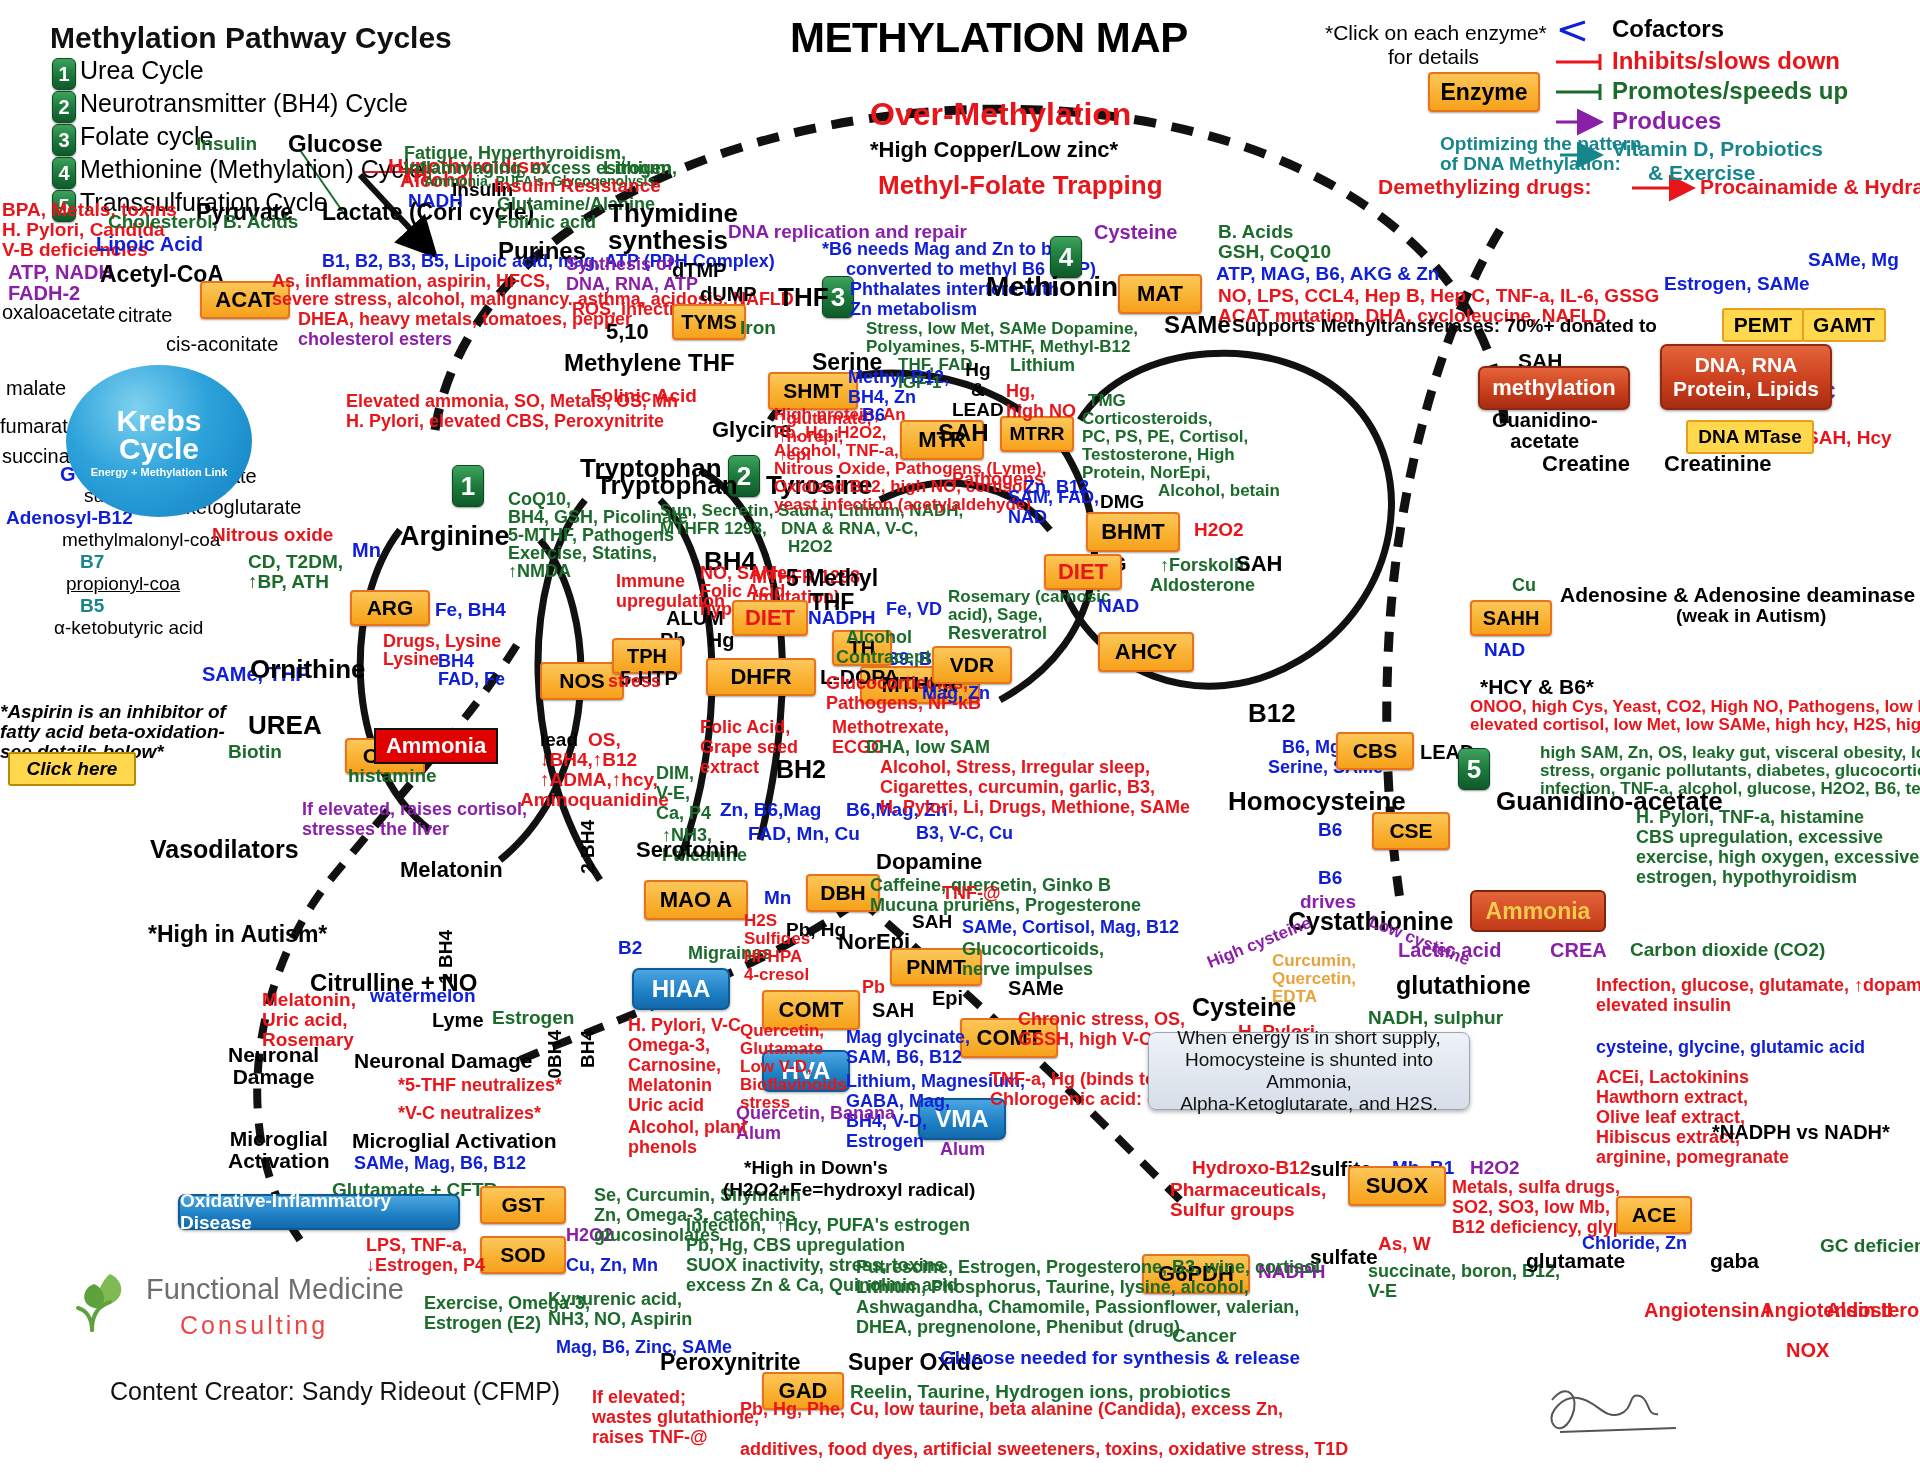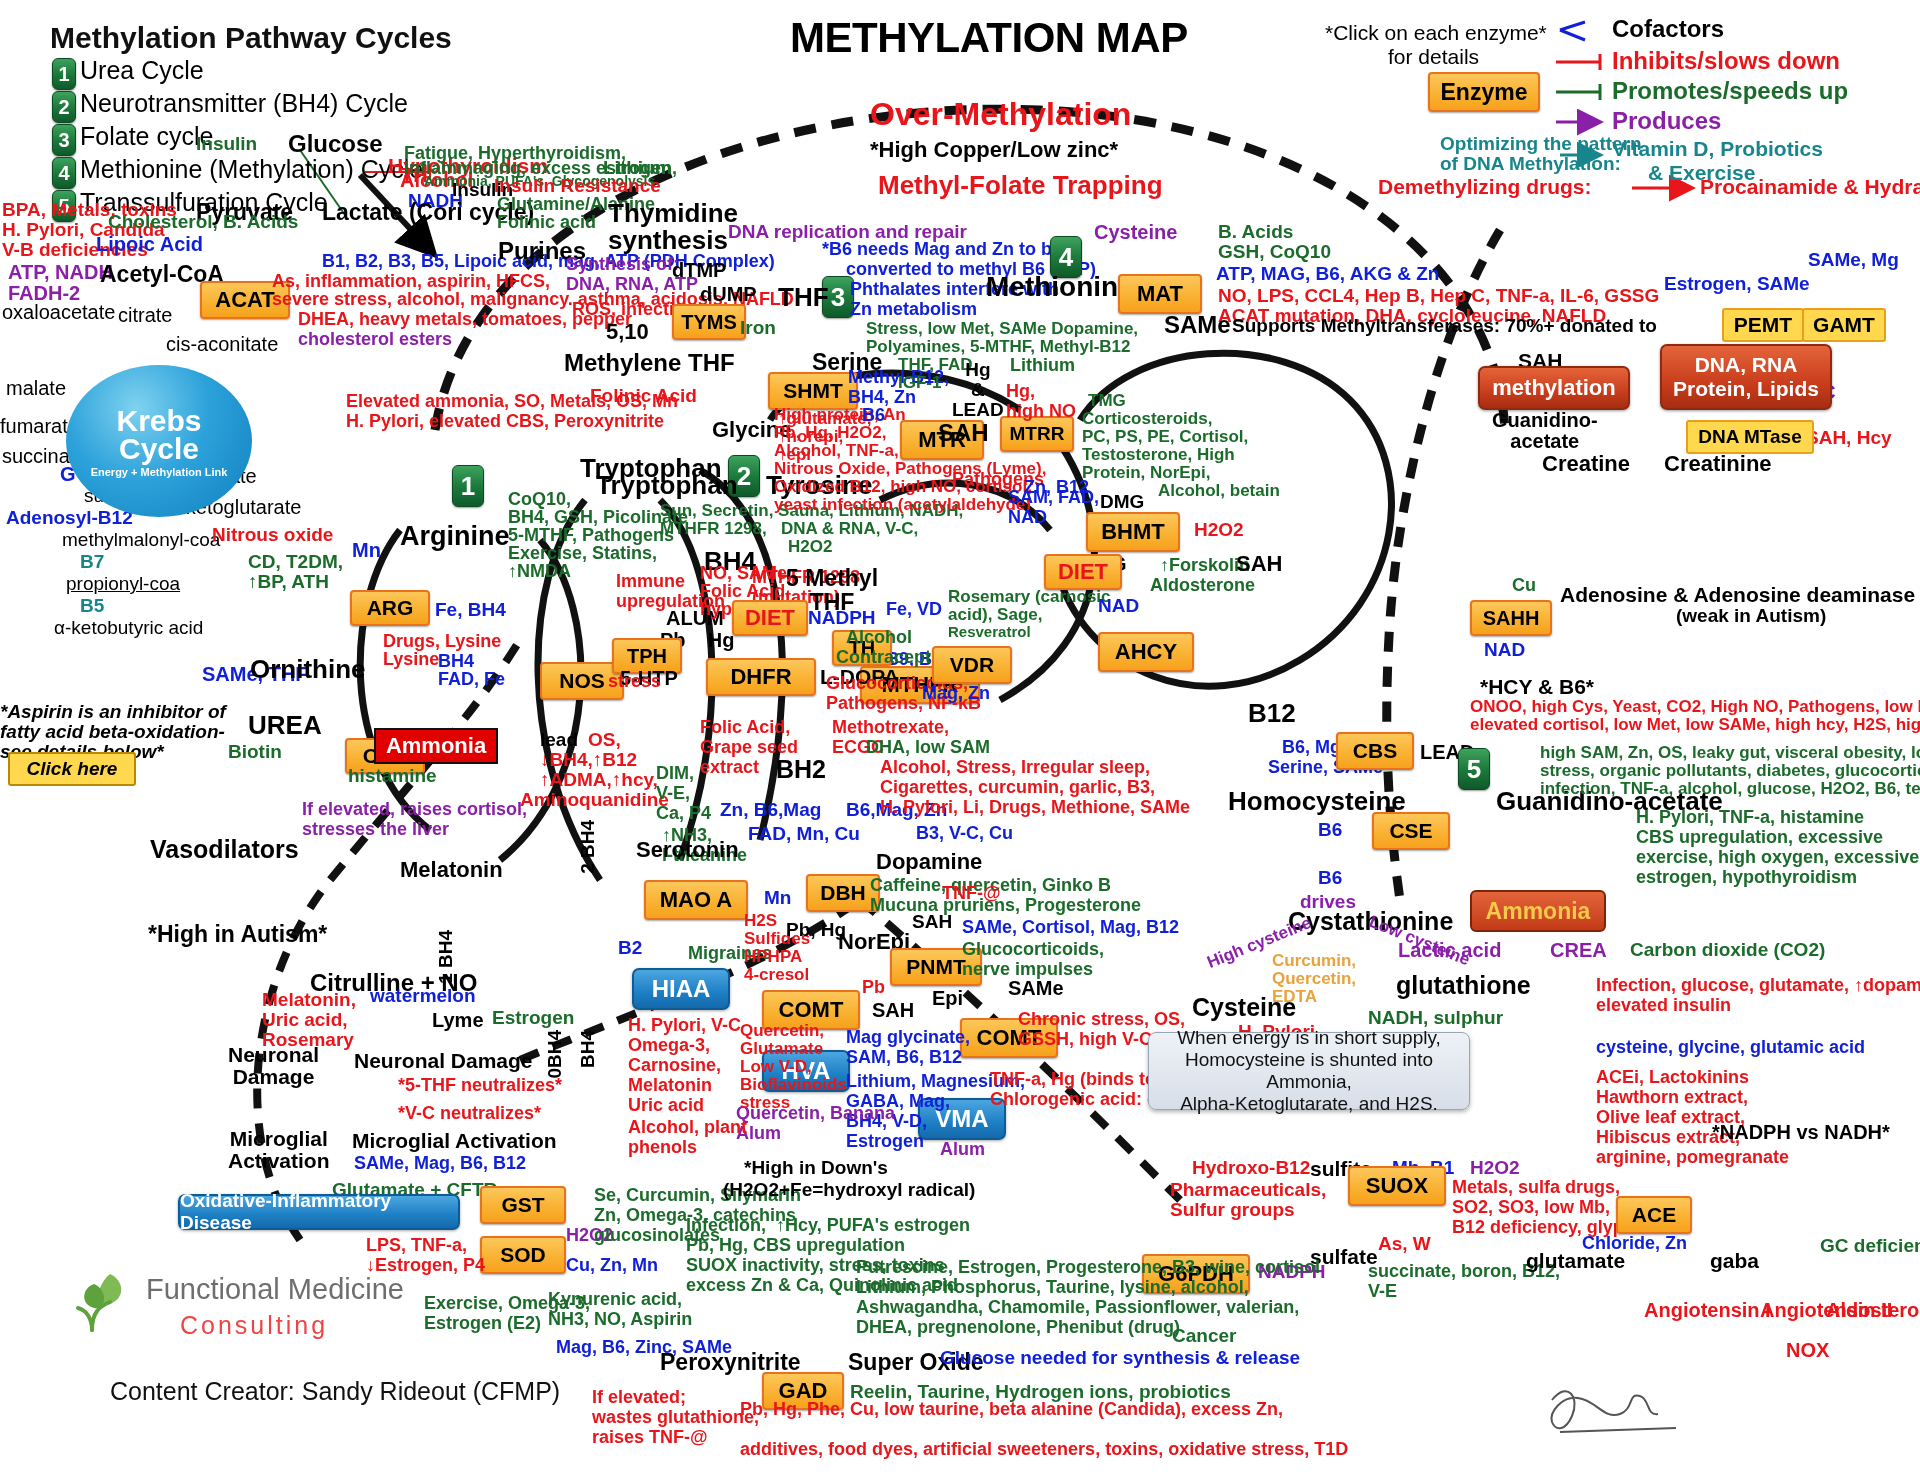--- a/index.html
+++ b/index.html
@@ -483,21 +483,21 @@
   <div class="enz red-txt" style="left:732px;top:600px;width:72px;height:32px;font-size:22px;">DIET</div>
   <div class="t b grn" style="left:846px;top:628px;font-size:18px;">Alcohol</div>
   <div class="t b grn" style="left:836px;top:648px;font-size:18px;">Contraceptive</div>
   <div class="t b red" style="left:826px;top:674px;font-size:18px;">Glucocorticoids,</div>
   <div class="t b red" style="left:826px;top:694px;font-size:18px;">Pathogens, NF-kB</div>
   <div class="t b red" style="left:942px;top:884px;font-size:18px;">TNF-@</div>
   <div class="enz" style="left:932px;top:646px;width:76px;height:34px;font-size:21px;">VDR</div>
   <div class="t b blu" style="left:922px;top:684px;font-size:18px;">Mag, Zn</div>
   <div class="t b grn" style="left:948px;top:588px;font-size:17px;">Rosemary (carnosic</div>
   <div class="t b grn" style="left:948px;top:606px;font-size:17px;">acid), Sage,</div>
-  <div class="t b grn" style="left:948px;top:624px;font-size:15px;">Resveratrol</div>
+  <div class="t b grn" style="left:948px;top:624px;font-size:18px;">Resveratrol</div>
 
   <div class="numbox" style="left:1050px;top:236px;">4</div>
   <div class="t b" style="left:986px;top:272px;font-size:28px;">Methionine</div>
   <div class="t b pur" style="left:1094px;top:222px;font-size:20px;">Cysteine</div>
   <div class="enz" style="left:1118px;top:274px;width:80px;height:36px;font-size:22px;">MAT</div>
 
   <div class="t b grn" style="left:1218px;top:222px;font-size:19px;">B. Acids</div>
   <div class="t b grn" style="left:1218px;top:242px;font-size:19px;">GSH, CoQ10</div>
   <div class="t b blu" style="left:1216px;top:264px;font-size:19px;">ATP, MAG, B6, AKG &amp; Zn</div>
   <div class="t b red" style="left:1218px;top:286px;font-size:19px;">NO, LPS, CCL4, Hep B, Hep C, TNF-a, IL-6, GSSG</div>

